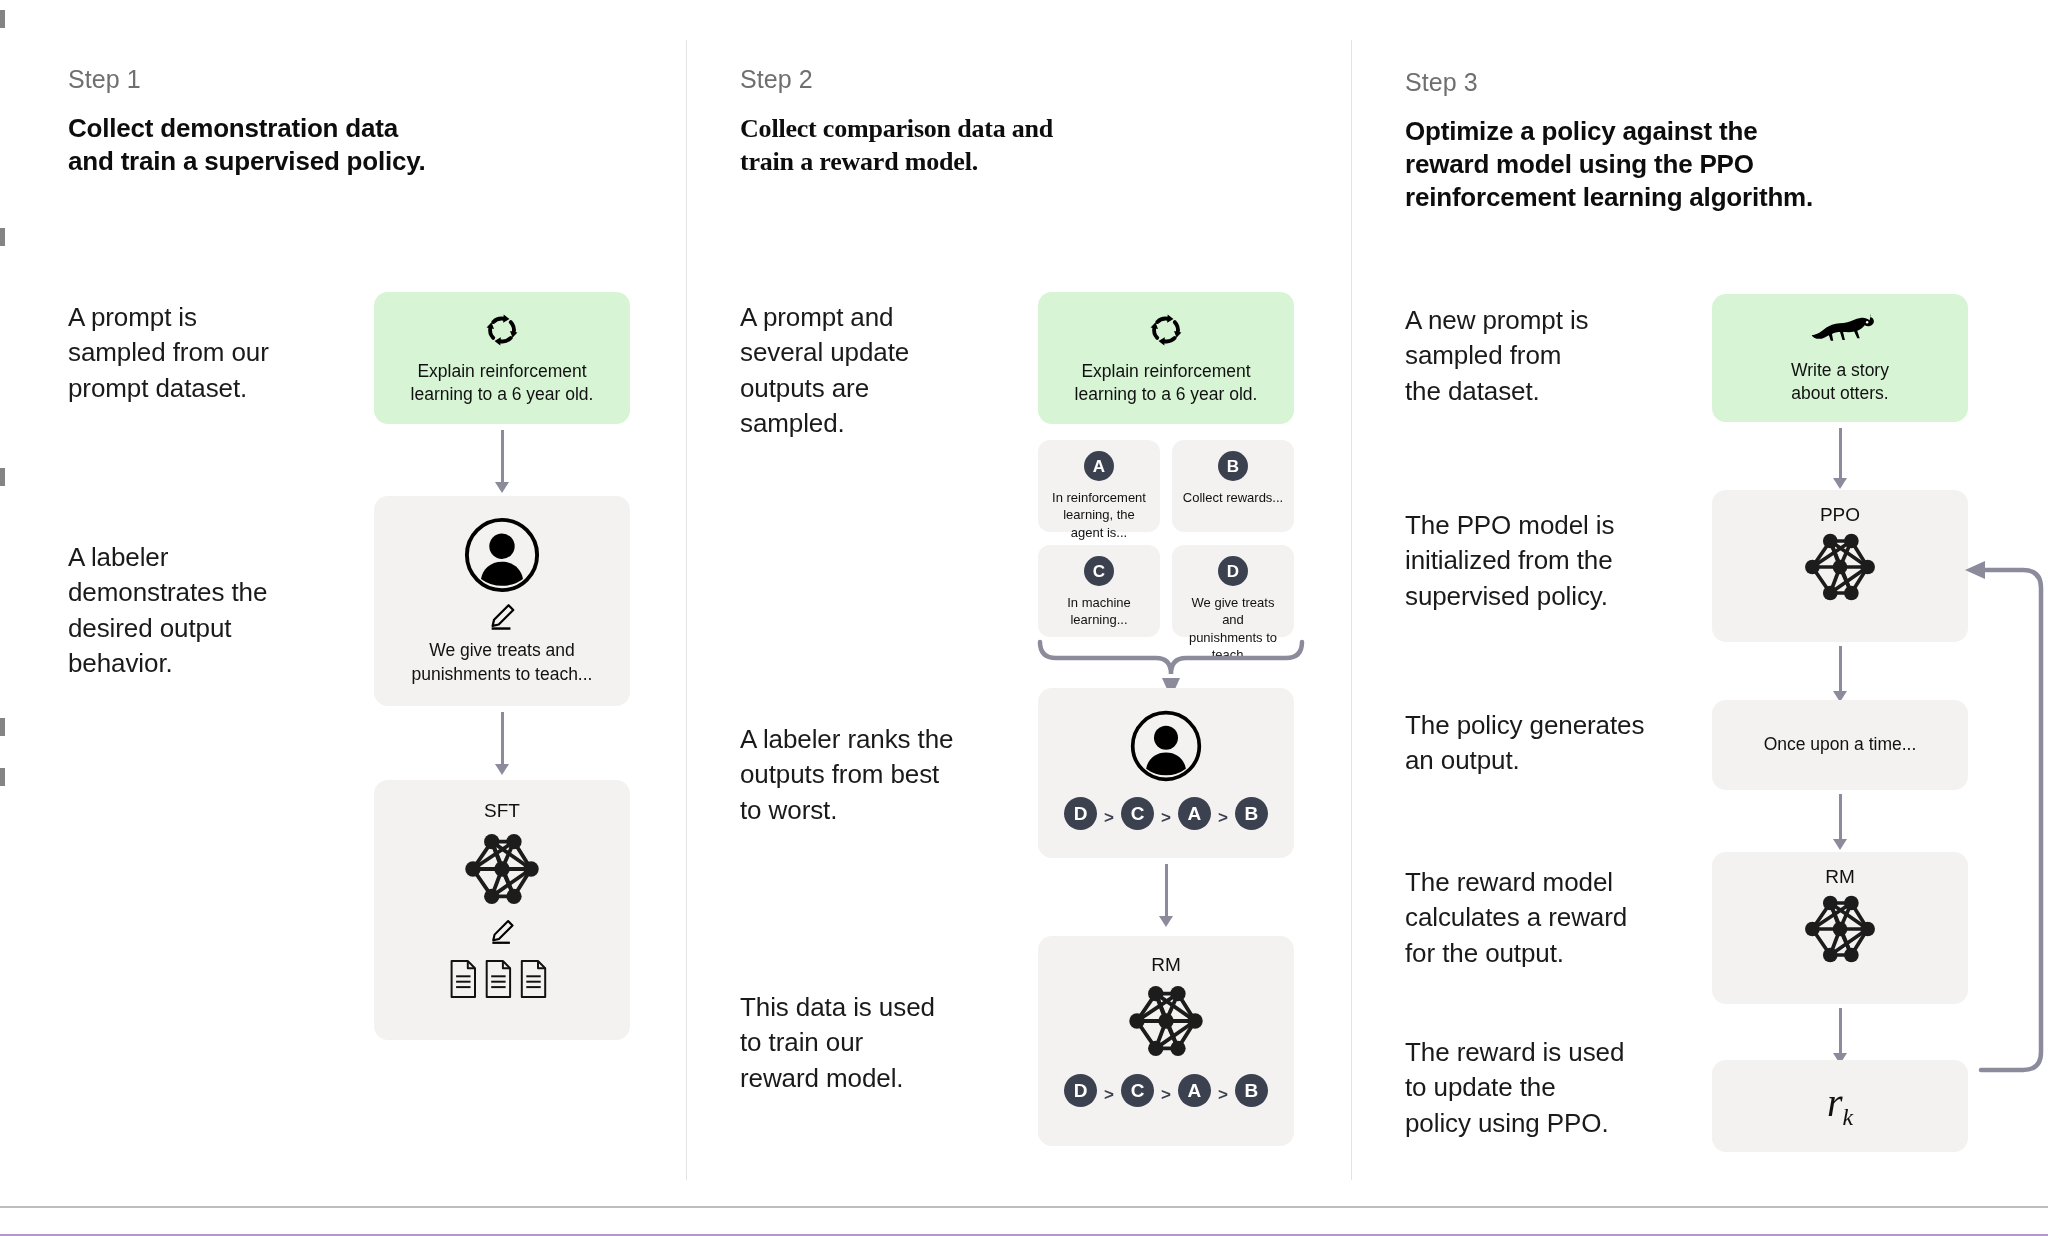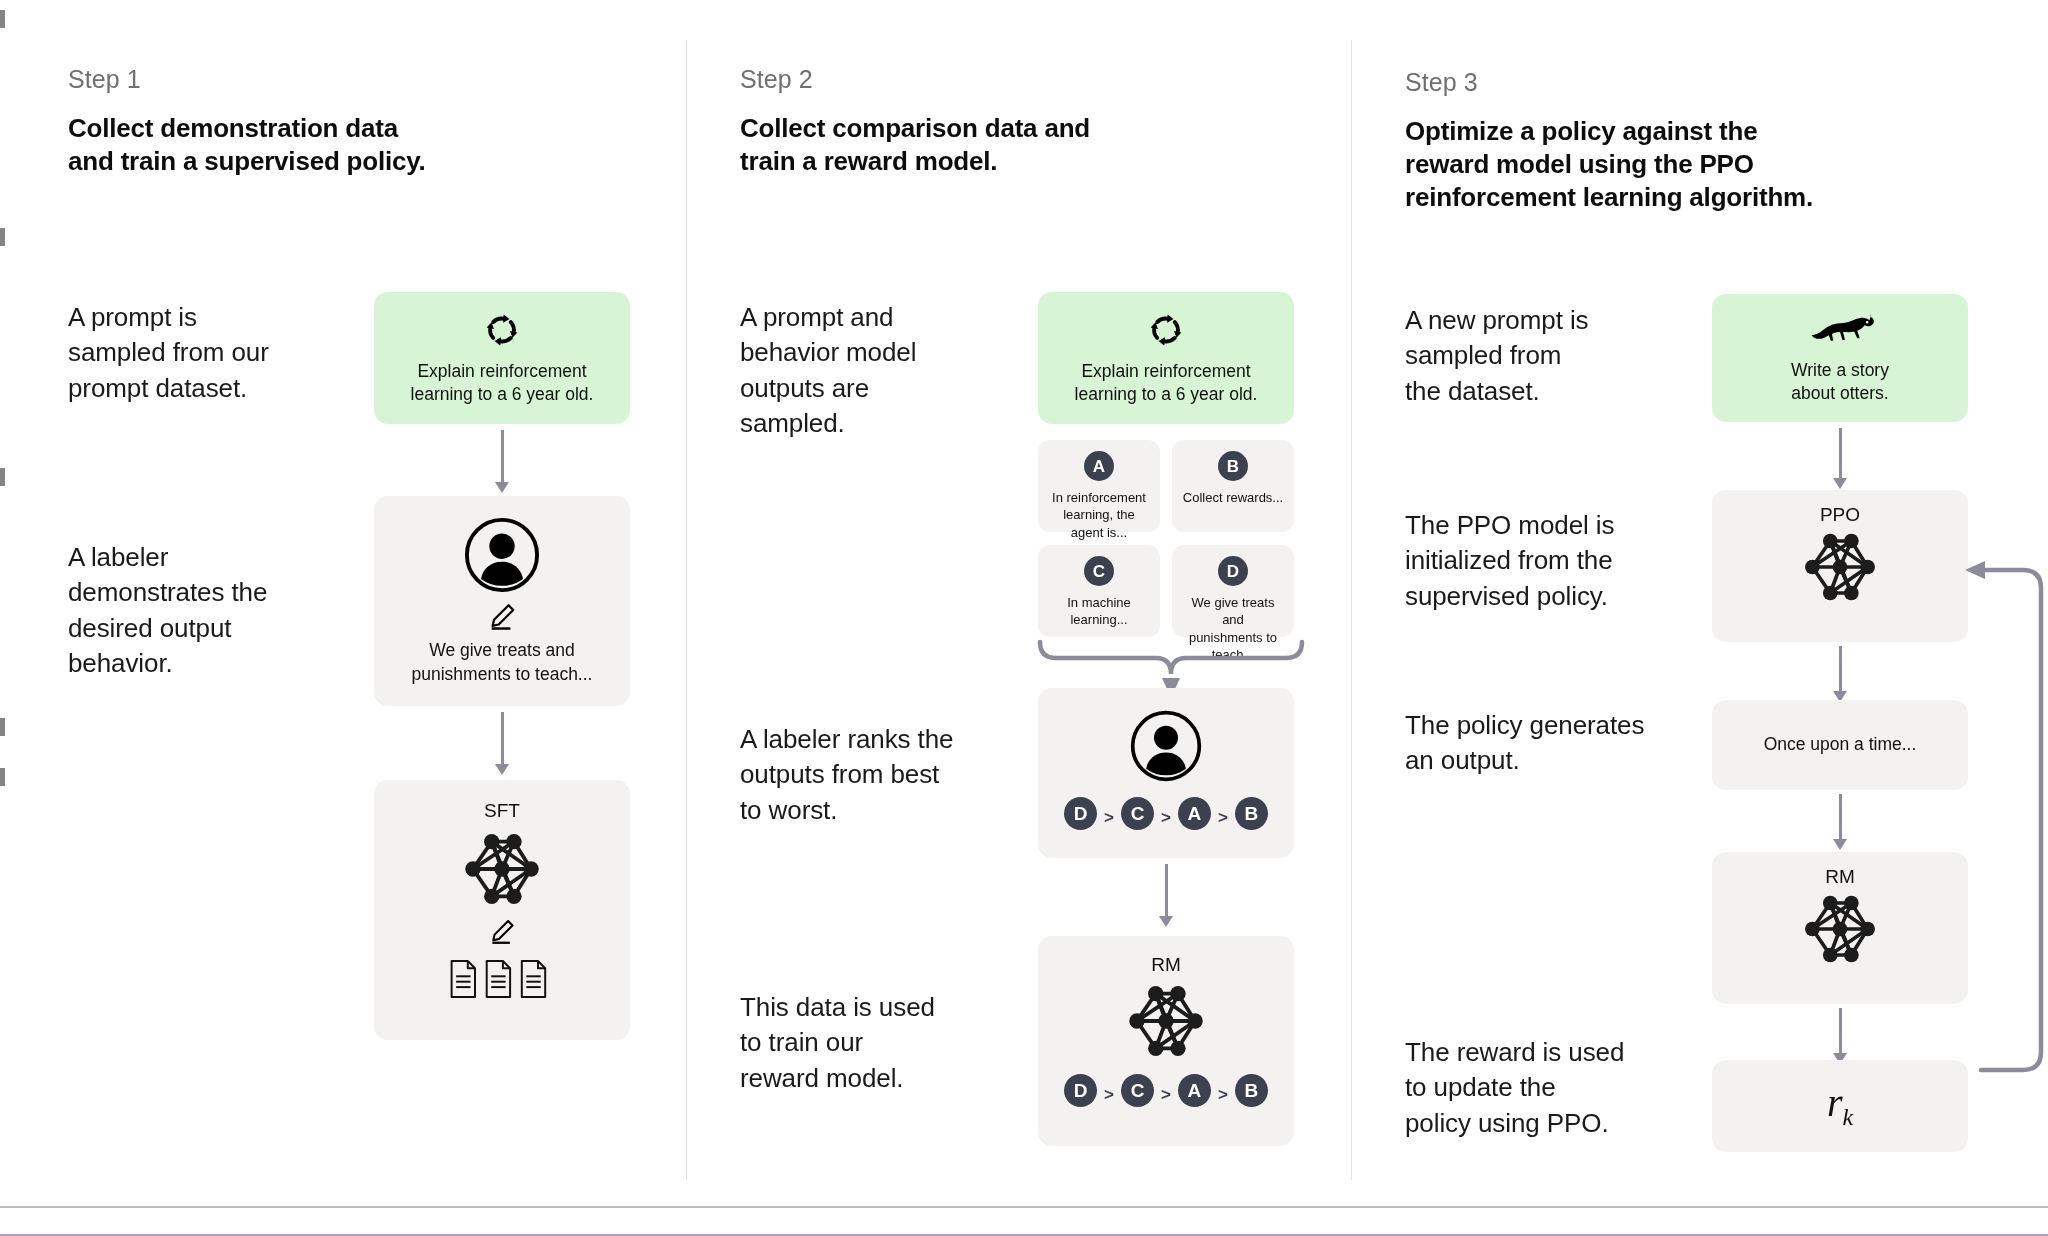--- a/index.html
+++ b/index.html
@@ -278,25 +278,25 @@
             <line x1="87" y1="32" x2="103" y2="32"></line>
           </g>
         </svg>
       </span>
     </div>
   </div>
 
   <div class="col" id="col2">
 
     <div class="step-label" style="left:54px; top:65px;">Step 2</div>
-    <div class="step-title" style="left:54px; top:112px; width:470px; white-space:pre-line;">Collect comparison data and
+    <div class="step-title" style="left:54px; top:112px; width:470px; white-space:pre-line;font-family:Liberation Serif, serif;">Collect comparison data and
 train a reward model.</div>
 
     <div class="body-text" style="left:54px; top:300px; width:250px; white-space:pre-line;">A prompt and
-behavior model
+several update
 outputs are
 sampled.</div>
     <div class="body-text" style="left:54px; top:722px; width:280px; white-space:pre-line;">A labeler ranks the
 outputs from best
 to worst.</div>
     <div class="body-text" style="left:54px; top:990px; width:260px; white-space:pre-line;">This data is used
 to train our
 reward model.</div>
 
     <div class="card green" style="left:352px; top:292px; width:256px; height:132px;">
@@ -426,20 +426,23 @@
 reinforcement learning algorithm.</div>
 
     <div class="body-text" style="left:54px; top:303px; width:270px; white-space:pre-line;">A new prompt is
 sampled from
 the dataset.</div>
     <div class="body-text" style="left:54px; top:508px; width:290px; white-space:pre-line;">The PPO model is
 initialized from the
 supervised policy.</div>
     <div class="body-text" style="left:54px; top:708px; width:300px; white-space:pre-line;">The policy generates
 an output.</div>
+    <div class="body-text" style="left:54px; top:865px; width:290px; white-space:pre-line;">The reward model
+calculates a reward
+for the output.</div>
     <div class="body-text" style="left:54px; top:1035px; width:290px; white-space:pre-line;">The reward is used
 to update the
 policy using PPO.</div>
 
     <div class="card green" style="left:361px; top:294px; width:256px; height:128px;">
       <span class="icon">
         <svg width="74" height="36" viewBox="0 0 120 56" style="margin-bottom:8px;">
           <path fill="#000" d="M108 14c-4-4-10-5-15-4-8 1-14 5-21 7-8 2-17 1-25 4-6 2-11 6-16 10-5 4-11 7-17 7 2 4 7 6 12 6 6 0 11-3 16-6l3 9h4l-2-11c4-2 9-3 13-3l4 13h4l-3-13c6 0 12 1 18-1l5 11h4l-4-12c5-2 9-5 12-9 4 2 9 2 12-1 3-2 4-6 2-9-1-2-3-3-5-3 1-2 2-4 1-5z"></path>
           <circle cx="104" cy="17" r="2" fill="#fff"></circle>
         </svg>

